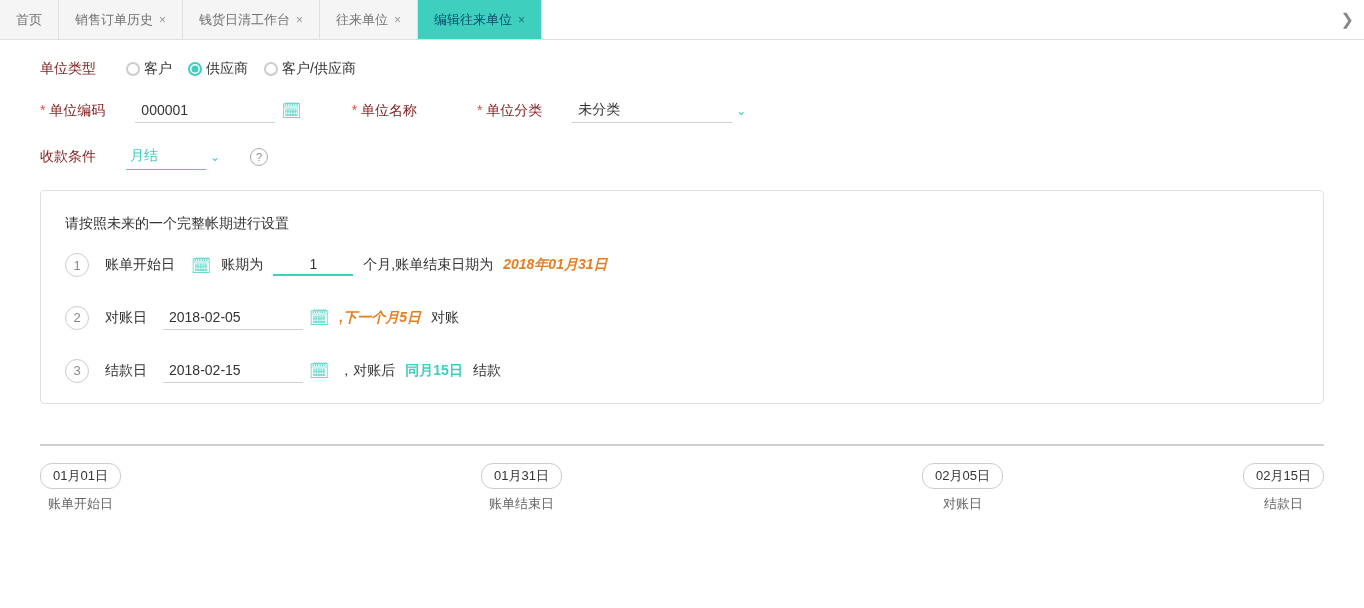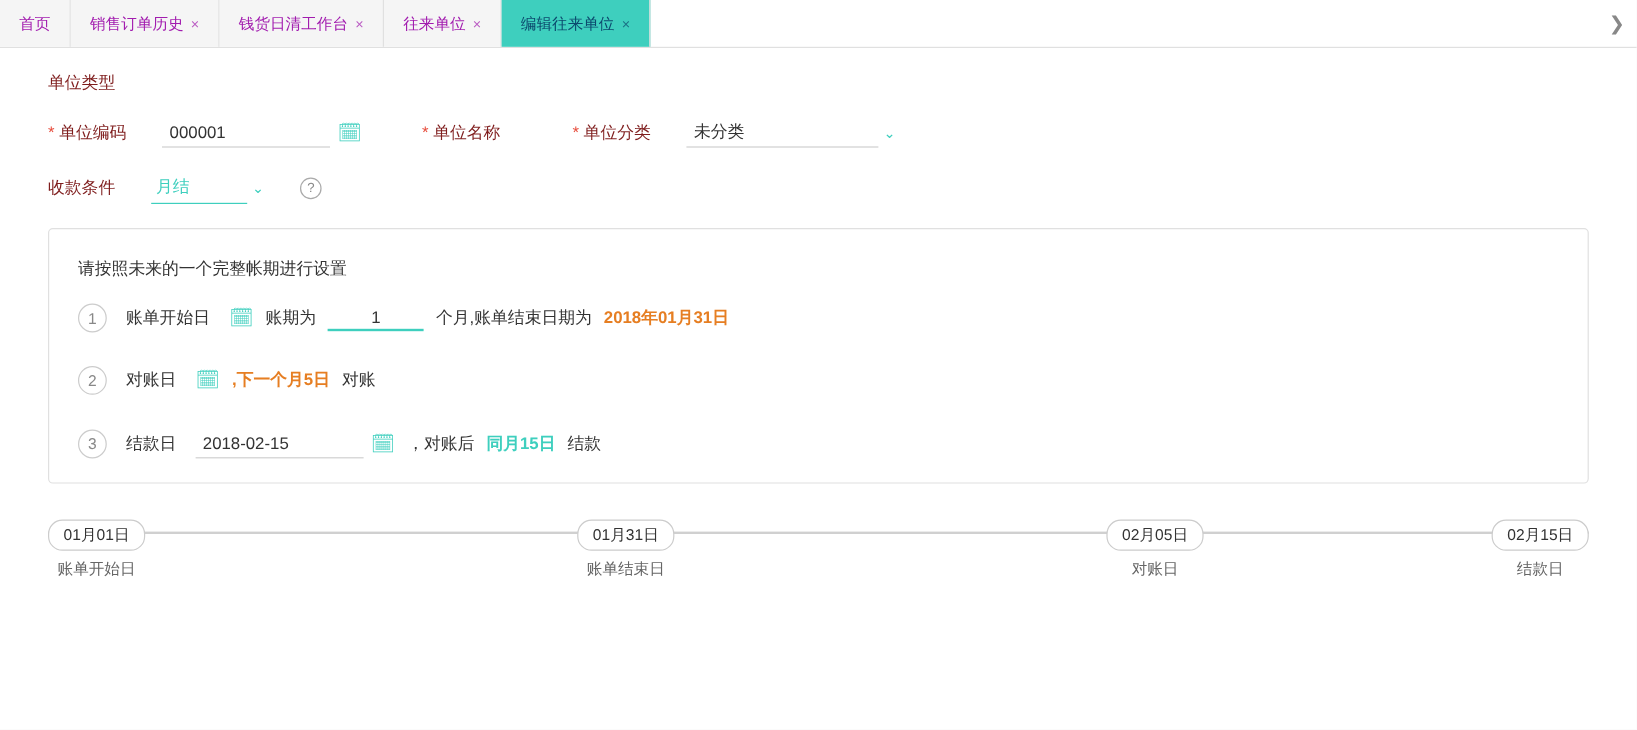--- a/index.html
+++ b/index.html
@@ -12,21 +12,21 @@
       background: #fff;
       border-bottom: 1px solid #e0e0e0;
       height: 40px;
     }
     .tab-item {
       display: flex;
       align-items: center;
       padding: 0 16px;
       cursor: pointer;
       font-size: 13px;
-      color: #a21caf;
+      color: #737373;
       border-right: 1px solid #e0e0e0;
       white-space: nowrap;
       gap: 6px;
       background: #f5f5f5;
     }
     .tab-item:first-child { border-left: none; }
     .tab-item.active {
       background: #3ecfbe;
       color: #0c4a6e;
     }
@@ -198,21 +198,21 @@
     .period-input {
       border: none;
       border-bottom: 2px solid #3ecfbe;
       font-size: 14px;
       color: #333;
       width: 80px;
       outline: none;
       padding: 2px 4px;
       text-align: center;
     }
-    .text-orange { color: #e67e22; font-weight: bold; }
+    .text-orange { color: #e67e22; font-weight: bold; font-style: italic; }
     .text-teal { color: #3ecfbe; font-weight: bold; }
 
     
     .preview-text {
       font-size: 14px;
       color: #333;
       margin-bottom: 20px;
       line-height: 1.6;
     }
 
@@ -237,20 +237,21 @@
       width: 100%;
       position: relative;
       justify-content: space-between;
     }
     .timeline-node {
       display: flex;
       flex-direction: column;
       align-items: center;
       position: relative;
       flex: 1;
+      margin-top: 29px;
     }
     .timeline-node:first-child { align-items: flex-start; }
     .timeline-node:last-child { align-items: flex-end; }
     .node-pill {
       background: #fff;
       border: 1px solid #ccc;
       border-radius: 12px;
       padding: 3px 12px;
       font-size: 13px;
       color: #333;
@@ -287,20 +288,34 @@
     <span>编辑往来单位</span>
     <span class="tab-close">×</span>
   </div>
   <div class="tab-more">❯</div>
 </div>
 
 <div class="main-content">
 
   <div class="form-row">
     <span class="form-label">单位类型</span>
+    <div class="radio-group">
+      <label class="radio-item">
+        <span class="radio-circle"></span>
+        <span>客户</span>
+      </label>
+      <label class="radio-item">
+        <span class="radio-circle selected"></span>
+        <span>供应商</span>
+      </label>
+      <label class="radio-item">
+        <span class="radio-circle"></span>
+        <span>客户/供应商</span>
+      </label>
+    </div>
   </div>
 
   <div class="form-row">
     <span class="form-label required">单位编码</span>
     <div class="form-input-group">
       <input class="form-input" type="text" value="000001" style="width: 130px;">
       <span class="cal-icon">🗓</span>
     </div>
 
     <span class="form-label required" style="margin-left:20px;">单位名称</span>
@@ -336,20 +351,21 @@
         <span>个月,账单结束日期为</span>
         <span class="text-orange">2018年01月31日</span>
       </div>
     </div>
 
     <div class="step-row">
       <div class="step-num">2</div>
       <span class="step-label">对账日</span>
       <div class="step-content">
         <div class="form-input-group">
+          <input class="form-input" type="text" value="2018-02-05" style="width: 110px;">
           <span class="cal-icon">🗓</span>
         </div>
         <span class="text-orange">,下一个月5日</span>
         <span>对账</span>
       </div>
     </div>
 
     <div class="step-row" style="margin-bottom:0;">
       <div class="step-num">3</div>
       <span class="step-label">结款日</span>

